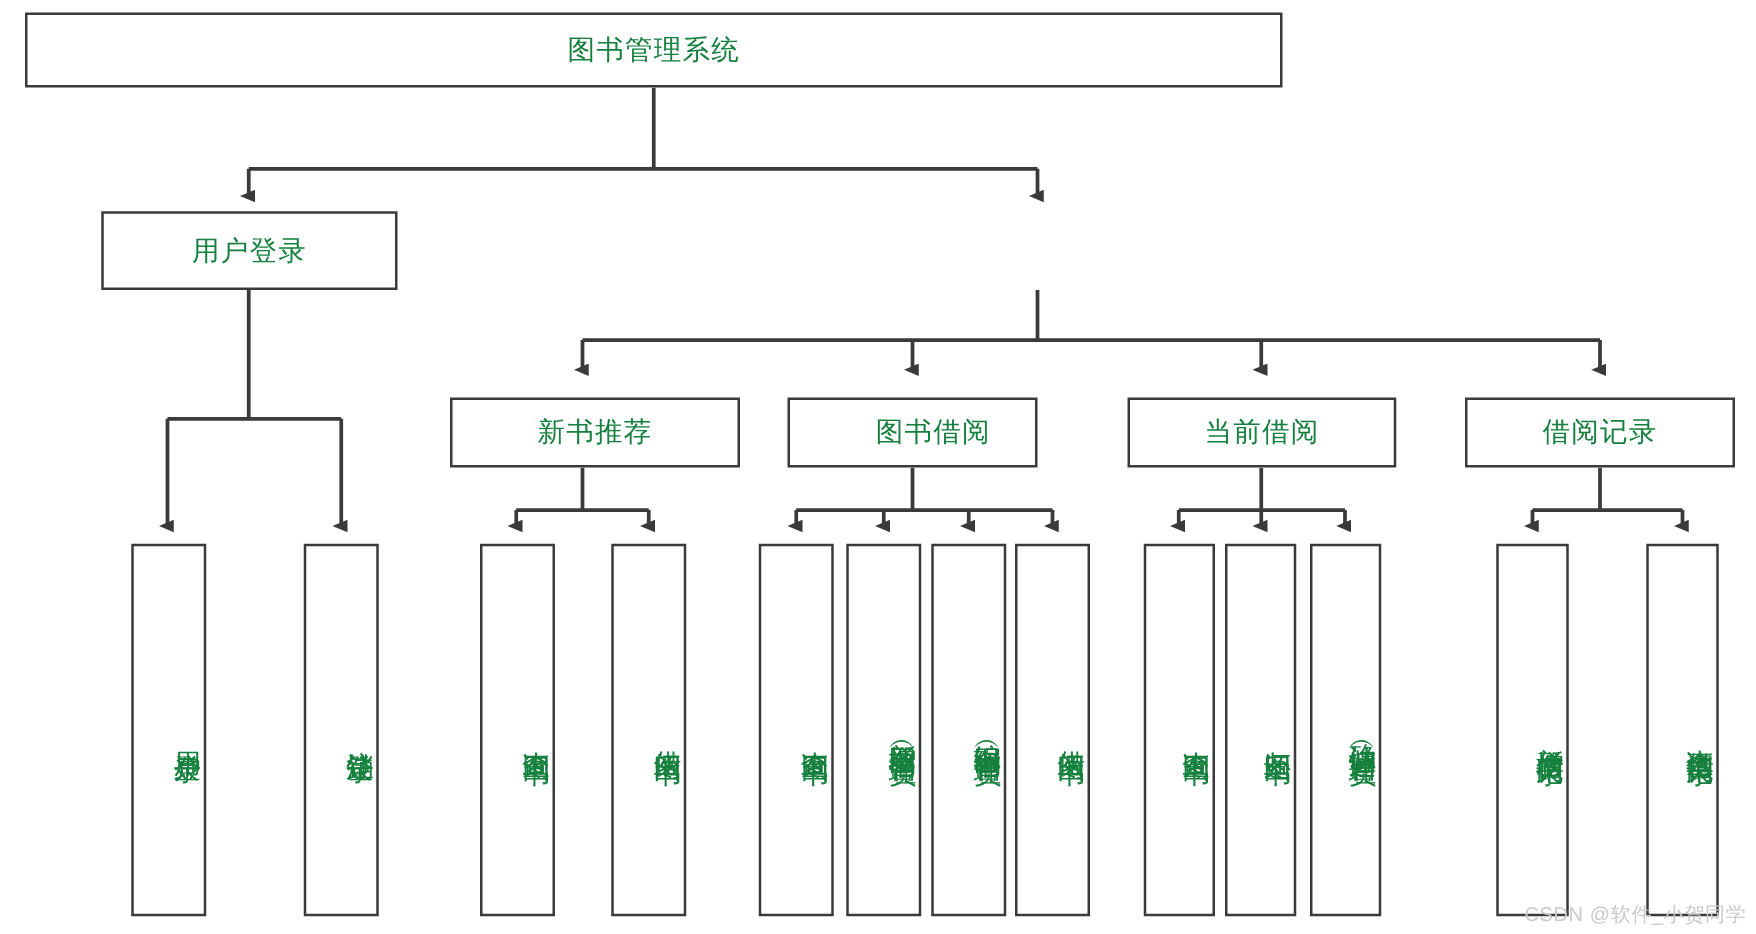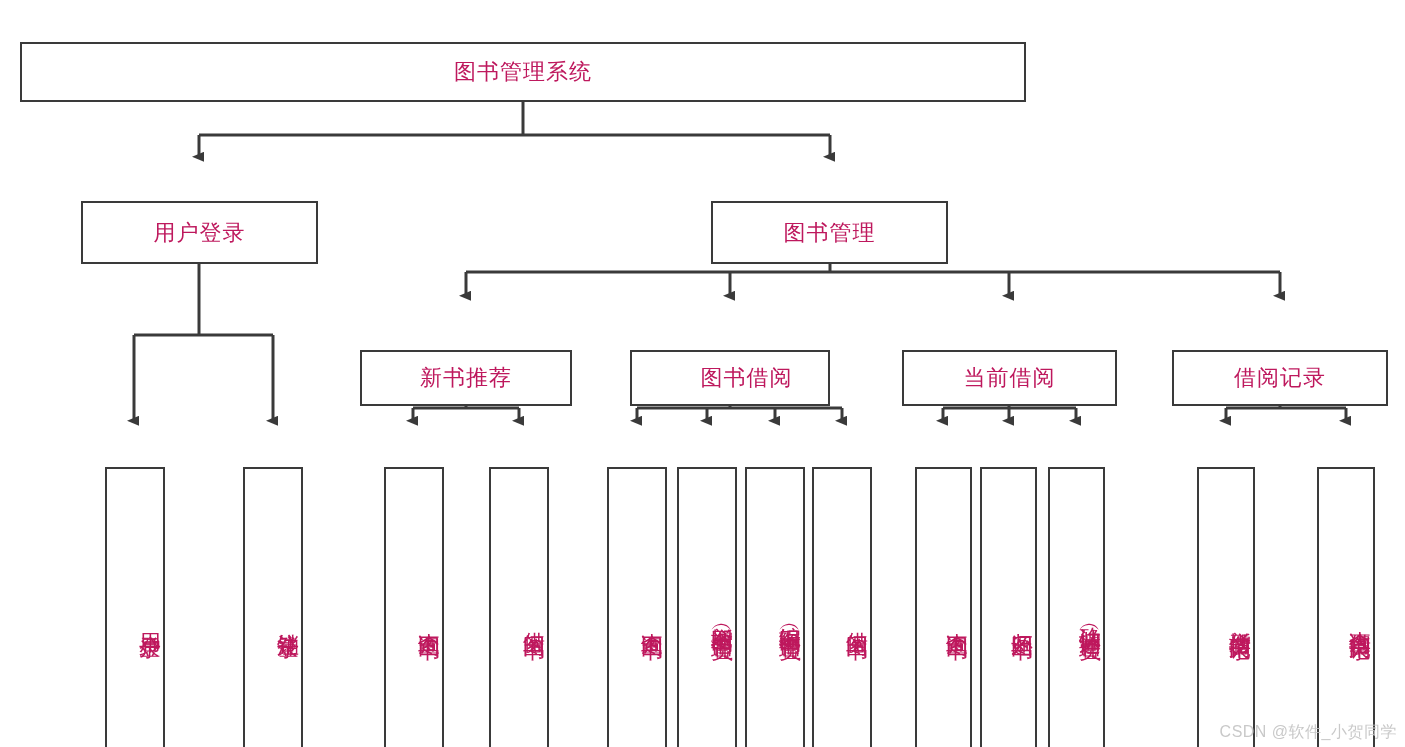--- a/index.html
+++ b/index.html
@@ -2,21 +2,21 @@
 <html><head>
 <meta charset="utf-8">
 <style>
   html,body{margin:0;padding:0;background:#ffffff;}
   body{width:1405px;height:747px;overflow:hidden;
        font-family:"Liberation Sans","DejaVu Sans",sans-serif;}
   #stage{position:relative;width:1405px;height:747px;background:#fff;}
   svg#wires{position:absolute;left:0;top:0;width:1405px;height:747px;}
   .node{position:absolute;box-sizing:border-box;background:#ffffff;
         border:2px solid #3a3a3a;display:flex;align-items:center;
-        justify-content:center;color:#be185d;margin-top:32px;}
+        justify-content:center;color:#15803d;}
   .node.h{font-size:22px;letter-spacing:1px;}
   .node.v{writing-mode:vertical-rl;text-orientation:upright;
           font-size:22px;letter-spacing:2px;line-height:1.18;
           padding-top:6px;align-items:flex-start;justify-content:center;}
   .node.v.tall{padding-top:4px;}
   #watermark{position:absolute;right:8px;bottom:4px;font-size:16px;
              color:#c9c9c9;letter-spacing:.5px;white-space:nowrap;}
 </style>
 </head>
 <body>
@@ -73,25 +73,22 @@
     </g>
   </svg>
 
   <div class="node h" style="left:20px;top:10px;width:1006px;height:60px;">
     <span>图书管理系统</span>
   </div>
 
   <div class="node h" style="left:81px;top:169px;width:237px;height:63px;">
     <span>用户登录</span>
   </div>
-  <div class="node h" style="left:711px;top:169px;width:237px;height:63px;">
-    <span>图书管理</span>
-  </div>
 
-  <div class="node h" style="left:360px;top:318px;width:212px;height:56px;">
+  <div class="node h" style="left:360px;top:318px;width:232px;height:56px;">
     <span>新书推荐</span>
   </div>
   <div class="node h" style="left:630px;top:318px;width:200px;height:56px;padding-left:33px;">
     <span>图书借阅</span>
   </div>
   <div class="node h" style="left:902px;top:318px;width:215px;height:56px;">
     <span>当前借阅</span>
   </div>
   <div class="node h" style="left:1172px;top:318px;width:216px;height:56px;">
     <span>借阅记录</span>

